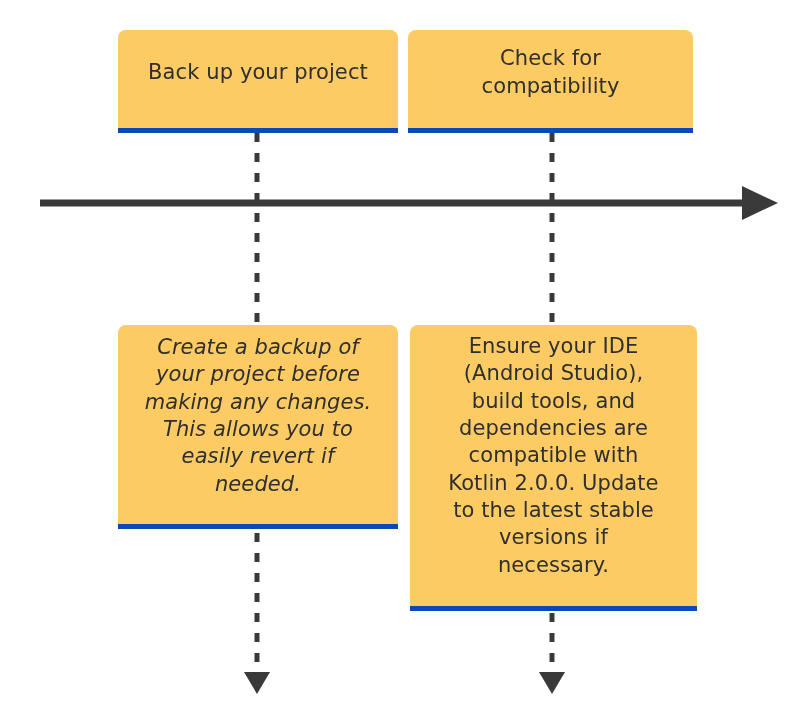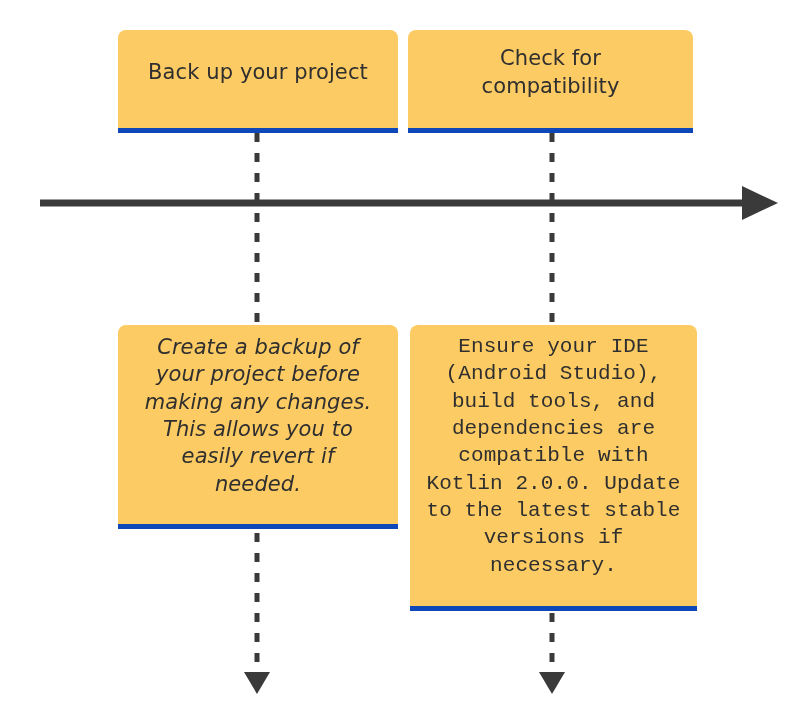--- a/index.html
+++ b/index.html
@@ -61,21 +61,21 @@
   }
   
   #node-title-1 { left: 118px; top: 30px;  width: 280px; height: 103px; }
   #node-title-2 { left: 408px; top: 30px;  width: 285px; height: 103px; align-items: center; }
   #node-desc-1  { left: 118px; top: 325px; width: 280px; height: 204px; font-style: italic; }
   #node-desc-2  { left: 410px; top: 325px; width: 287px; height: 286px; }
 
   #node-title-1 .node-text,
   #node-title-2 .node-text { padding-bottom: 18px; }
   #node-desc-1 .node-text  { padding-bottom: 22px; }
-  #node-desc-2 .node-text  { padding-bottom: 24px; font-family: Liberation Mono, monospace; }
+  #node-desc-2 .node-text  { padding-bottom: 24px; }
 </style>
 </head>
 <body>
 
 <div id="diagram-root">
 
   <svg class="svg-layer" viewBox="0 0 788 728" width="788" height="728" xmlns="http://www.w3.org/2000/svg">
 
     <line x1="257" y1="133" x2="257" y2="676" stroke="#3A3A3A" stroke-width="5" stroke-dasharray="9 11" stroke-linecap="butt"></line>
 

